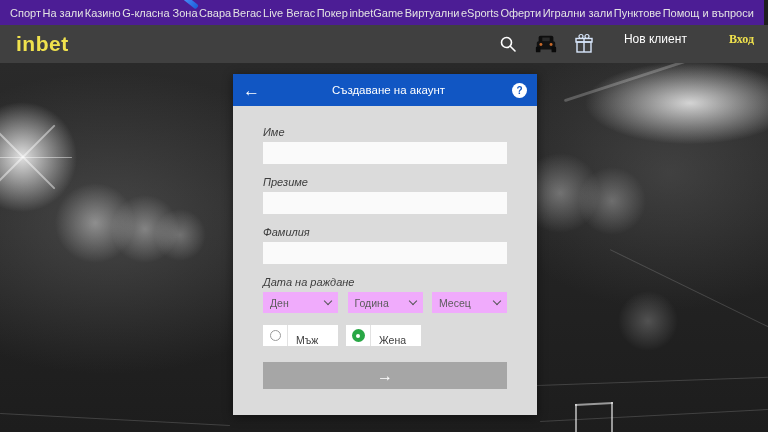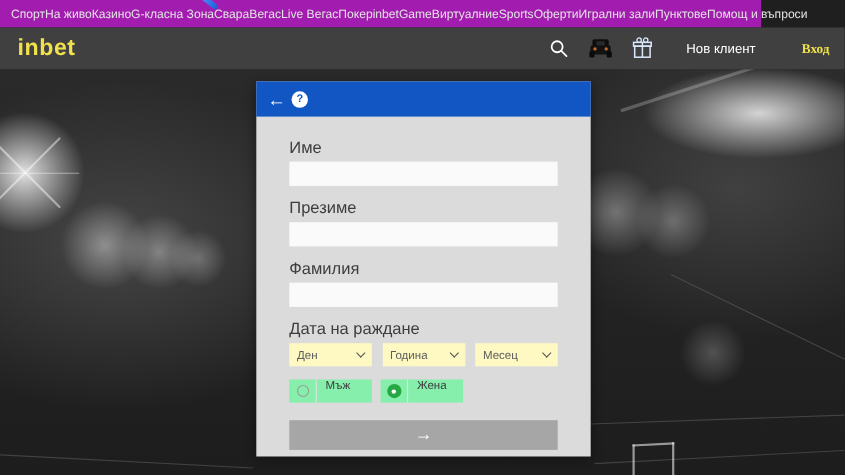--- a/index.html
+++ b/index.html
@@ -1,38 +1,38 @@
 <!DOCTYPE html>
 <html><head>
 <meta charset="utf-8">
 <style>
   * { margin:0; padding:0; box-sizing:border-box; }
   html,body { width:768px; height:432px; overflow:hidden; font-family:"Liberation Sans", sans-serif; background:#1f1f1f; }
   .screen { position:relative; width:768px; height:432px; }
 
   
   .topnav {
-    position:absolute; top:0; left:0; width:692px; height:25px;
-    background:#a21caf; display:flex; align-items:center;
+    position:absolute; top:0; left:0; width:764px; height:25px;
+    background:#4c1d95; display:flex; align-items:center;
     justify-content:space-between; padding:0 10px; z-index:5;
   }
   .topnav span { font-size:11px; color:#e3e3e3; white-space:nowrap; cursor:pointer; }
   .cursor-streak {
     position:absolute; top:0; left:183px; width:16px; height:5px;
     background:linear-gradient(90deg,#4a8df8,#1b5fd9);
     transform:rotate(38deg); border-radius:2px; z-index:6;
   }
 
   
   .bluebar {
     position:absolute; top:25px; left:0; width:768px; height:38px;
     background:#404040; display:flex; align-items:center; z-index:5;
   }
   .logo { font-size:21px; font-weight:bold; color:#f0e24d; margin-left:16px; letter-spacing:.5px; cursor:pointer; }
-  .bluebar-right { margin-left:auto; display:flex; align-items:center; gap:14px; margin-right:14px; }
+  .bluebar-right { margin-left:auto; display:flex; align-items:flex-start; gap:14px; margin-right:14px; }
   .icon-btn { width:24px; height:24px; display:flex; align-items:center; justify-content:center; cursor:pointer; }
   .newclient { font-size:12px; color:#ffffff; margin-left:14px; cursor:pointer; }
   .login { font-size:12px; color:#f0e24d; font-weight:bold; margin-left:28px; cursor:pointer;font-family:Liberation Serif, serif; }
 
   
   .bg {
     position:absolute; top:63px; left:0; width:768px; height:369px;
     background:
       radial-gradient(circle 55px at 22px 94px,  rgba(255,255,255,.85), rgba(255,255,255,0) 100%),
       radial-gradient(ellipse 140px 55px at 690px 40px, rgba(240,240,240,.85), rgba(255,255,255,0) 75%),
@@ -59,55 +59,55 @@
     height:32px; background:#1156c3; display:flex; align-items:center; padding:0 10px;
   }
   .back-arrow { color:#ffffff; font-size:17px; line-height:1; cursor:pointer; width:22px; }
   .modal-title { flex:1; text-align:center; color:#ffffff; font-size:11.5px; }
   .help-circle {
     width:15px; height:15px; border-radius:50%; background:#ffffff; color:#1156c3;
     font-size:10px; font-weight:bold; display:flex; align-items:center; justify-content:center;
     cursor:pointer;
   }
   .modal-body { padding:20px 30px 0 30px; }
-  .field-label { font-size:15px; color:#3d3d3d; margin-bottom:4px; }
+  .field-label { font-size:11px; color:#3d3d3d; margin-bottom:4px;font-style:italic; }
   .text-input {
     width:100%; height:22px; border:none; background:#fafafa; margin-bottom:12px;
     font-size:12px; color:#222; padding:0 6px; outline:none; display:block;
   }
   .dob-row { display:flex; justify-content:space-between; margin-bottom:12px; }
   .select-box {
-    width:75px; height:21px; background:#fef9c3; display:flex; align-items:center;
+    width:75px; height:21px; background:#f0abfc; display:flex; align-items:center;
     padding:0 7px; cursor:pointer;
   }
   .select-box .sel-text { font-size:10.5px; color:#5c5c5c; flex:1; }
   .chev { width:6px; height:6px; border-right:1.5px solid #555; border-bottom:1.5px solid #555;
     transform:rotate(45deg); margin-top:-3px; }
   .gender-row { display:flex; gap:8px; margin-top:5px; }
-  .gender-opt { width:75px; height:21px; background:#86efac; display:flex; align-items:flex-start; cursor:pointer; }
+  .gender-opt { width:75px; height:21px; background:#ffffff; display:flex; align-items:flex-end; cursor:pointer; }
   .radio-cell { width:25px; height:100%; display:flex; align-items:center; justify-content:center;
     border-right:1px solid #e2e2e2; }
   .radio-circle { width:11px; height:11px; border-radius:50%; border:1.5px solid #9a9a9a; background:transparent; }
   .radio-circle.checked { border:none; background:#28a745; position:relative; width:13px; height:13px; }
   .radio-circle.checked::after { content:""; position:absolute; left:4.5px; top:4.5px; width:4px; height:4px;
     border-radius:50%; background:#ffffff; }
   .gender-label { font-size:10.5px; color:#3d3d3d; margin-left:8px; }
   .submit-btn {
     margin-top:16px; width:100%; height:27px; background:#a6a6a6; border:none; cursor:pointer;
     display:flex; align-items:center; justify-content:center; color:#ffffff; font-size:16px;
   }
 </style>
 </head>
 <body>
 
 <div class="screen">
 
   <nav class="topnav">
     <span>Спорт</span>
-    <span>На живо</span>
+    <span>На зали</span>
     <span>Казино</span>
     <span>G-класна Зона</span>
     <span>Свара</span>
     <span>Вегас</span>
     <span>Live Вегас</span>
     <span>Покер</span>
     <span>inbetGame</span>
     <span>Виртуални</span>
     <span>eSports</span>
     <span>Оферти</span>
@@ -161,20 +161,21 @@
     <div class="faintline" style="left:0px; top:356px; width:230px; height:1px; transform:rotate(3deg);"></div>
     <div class="faintline" style="left:600px; top:230px; width:200px; height:1px; transform:rotate(26deg);"></div>
     <div class="goalpost" style="left:575px; top:341px; width:2px; height:28px;"></div>
     <div class="goalpost" style="left:611px; top:339px; width:2px; height:30px;"></div>
     <div class="goalpost" style="left:575px; top:340px; width:38px; height:2px; transform:rotate(-3deg);"></div>
   </div>
 
   <div class="modal">
     <div class="modal-header">
       <div class="back-arrow">←</div>
+      <div class="modal-title">Създаване на акаунт</div>
       <div class="help-circle">?</div>
     </div>
     <div class="modal-body">
 
       <div class="field-label">Име</div>
       <input class="text-input" type="text" value="" style="">
 
       <div class="field-label">Презиме</div>
       <input class="text-input" type="text" value="" style="">
 

